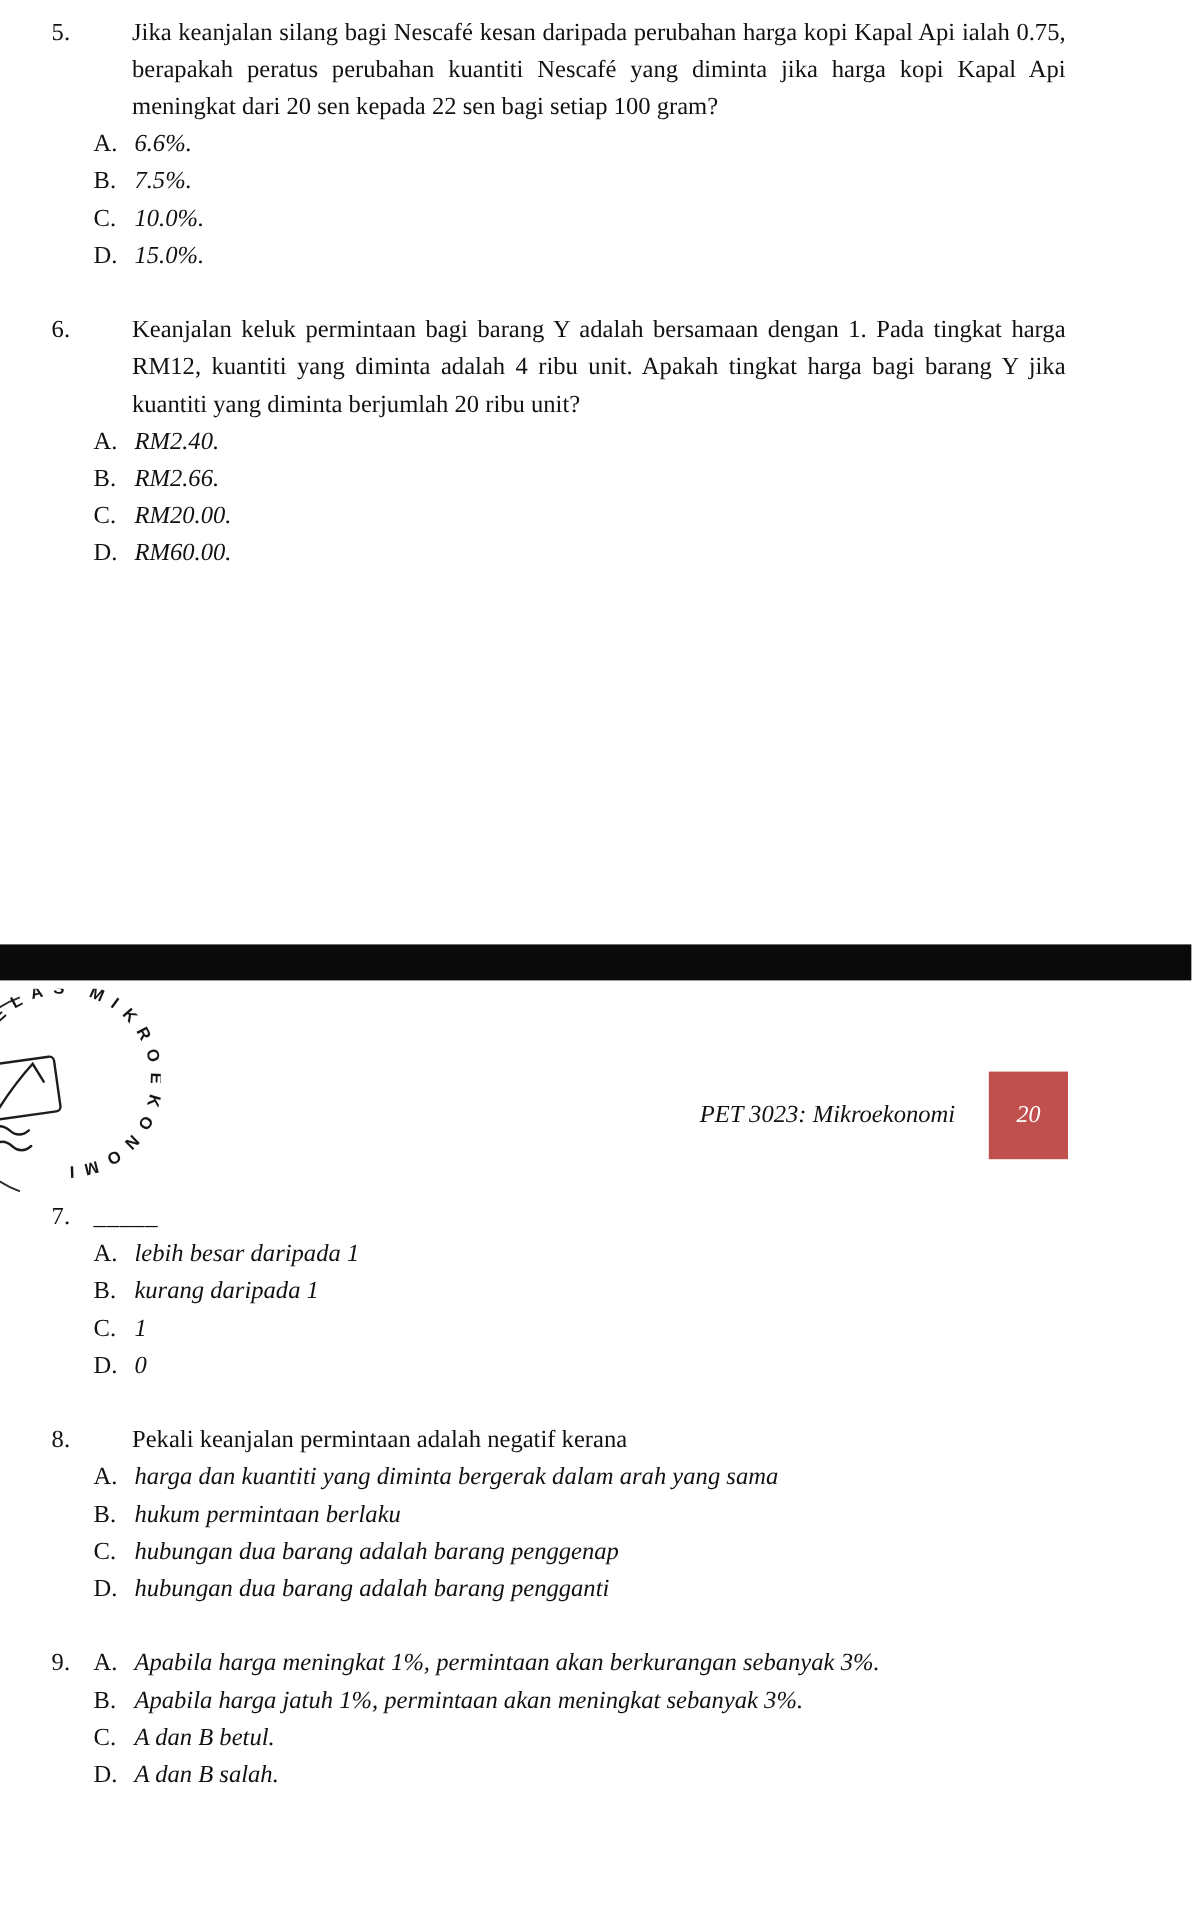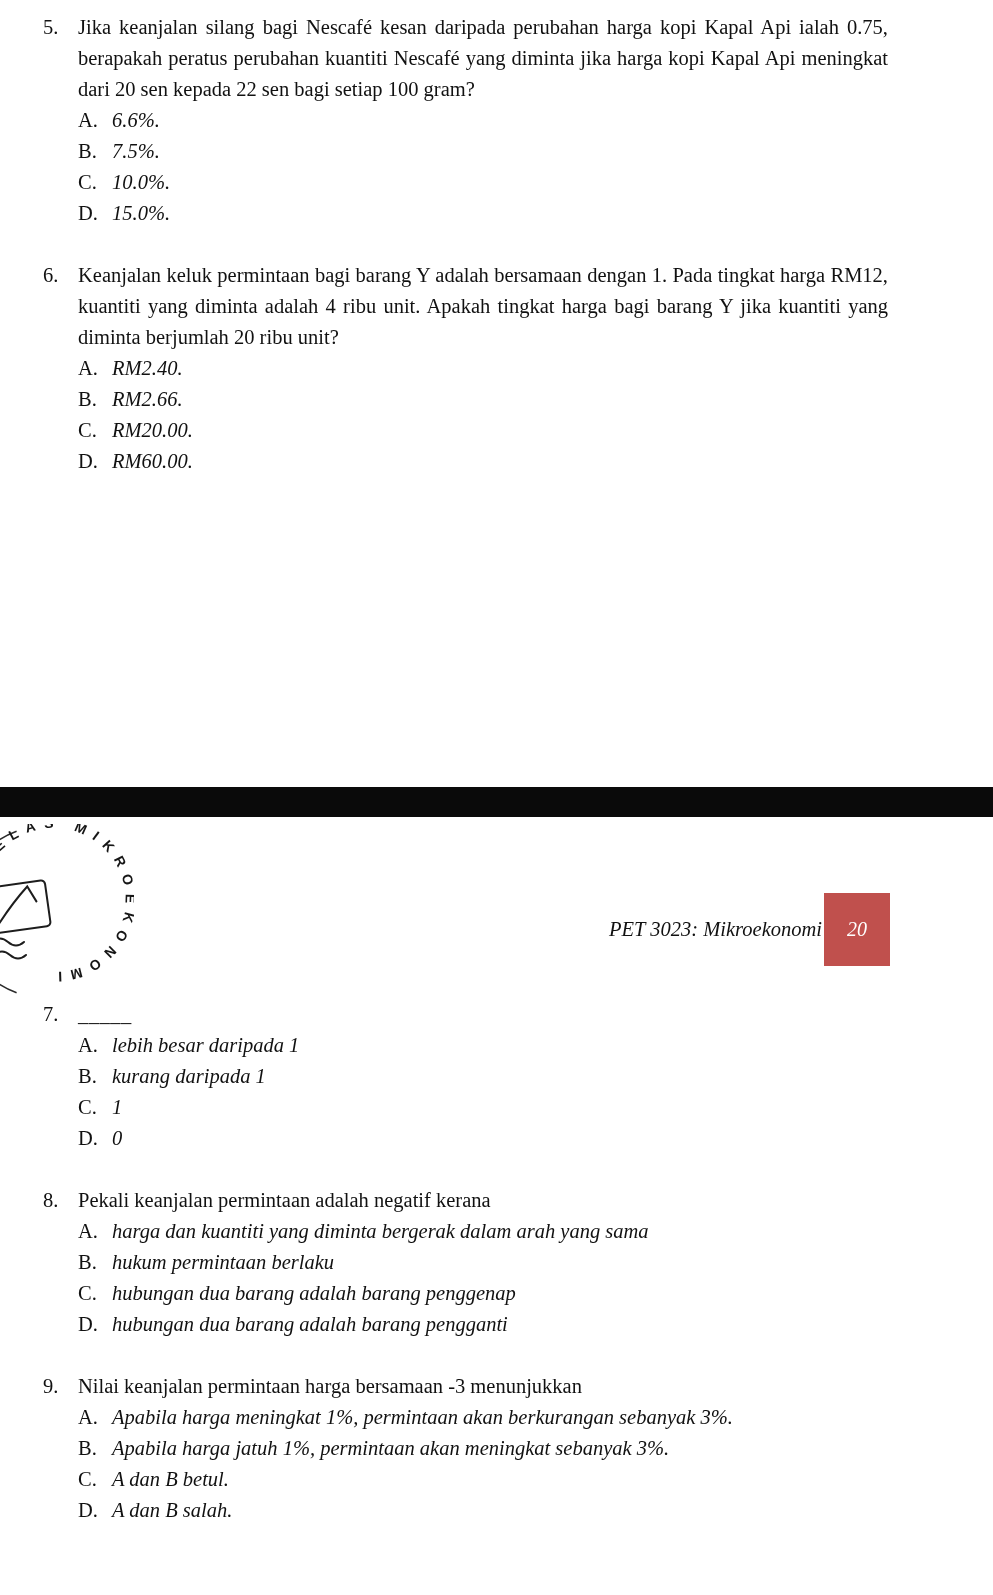--- a/index.html
+++ b/index.html
@@ -20,41 +20,41 @@
     width: 845px;
     font-size: 20.5px;
     line-height: 31px;
   }
   #section-top { top: 12px; }
   #section-bottom { top: 999px; }
 
   .question { display: flex; margin-bottom: 31px; }
   .qnum { flex: 0 0 35px; width: 35px; }
   .qbody { flex: 1; min-width: 0; }
-  .qtext { text-align: justify; }
+  .qtext { text-align: justify; margin-left: 32px; }
   .qblank { letter-spacing: 0.5px; }
   .option { display: flex; }
   .opt-letter { flex: 0 0 34px; width: 34px; }
   .opt-text { flex: 1; font-style: italic; }
 
   .divider {
     position: absolute;
     left: 0; top: 787px;
     width: 993px; height: 30px;
     background: #0a0a0a;
   }
 
   .header2 {
     position: absolute;
     top: 893px;
     right: 103px;
     height: 73px;
     display: flex;
     align-items: center;
-    gap: 2px;
+    gap: 28px;
   }
   .header-title {
     font-style: italic;
     font-size: 20.5px;
     color: #111;
   }
   .page-badge {
     width: 66px; height: 73px;
     background: #c0504d;
     color: #ffffff;
@@ -200,21 +200,20 @@
             <div class="option">
               <span class="opt-letter">D.</span>
               <span class="opt-text">hubungan dua barang adalah barang pengganti</span>
             </div>
           </div>
         </div>
       </div>
       <div class="question">
         <div class="qnum">9.</div>
         <div class="qbody">
-          <div class="qtext">Nilai keanjalan permintaan harga bersamaan -3 menunjukkan</div>
           <div class="options">
             <div class="option">
               <span class="opt-letter">A.</span>
               <span class="opt-text">Apabila harga meningkat 1%, permintaan akan berkurangan sebanyak 3%.</span>
             </div>
             <div class="option">
               <span class="opt-letter">B.</span>
               <span class="opt-text">Apabila harga jatuh 1%, permintaan akan meningkat sebanyak 3%.</span>
             </div>
             <div class="option">

